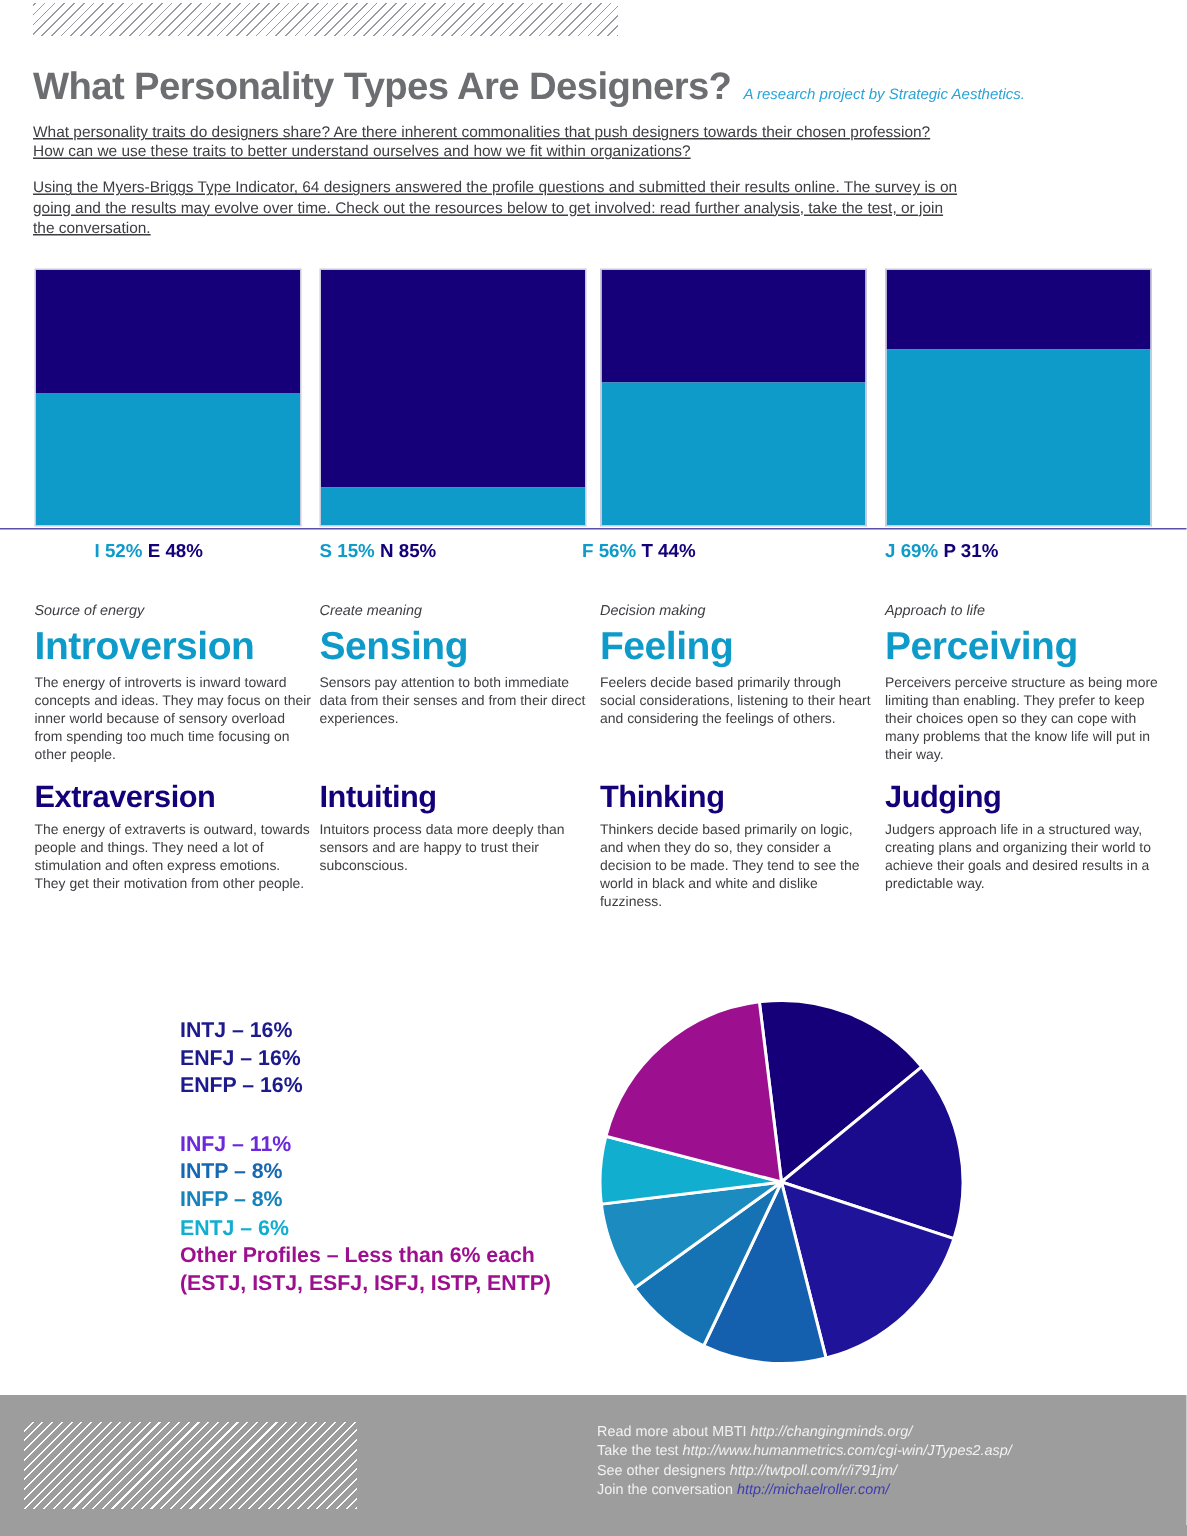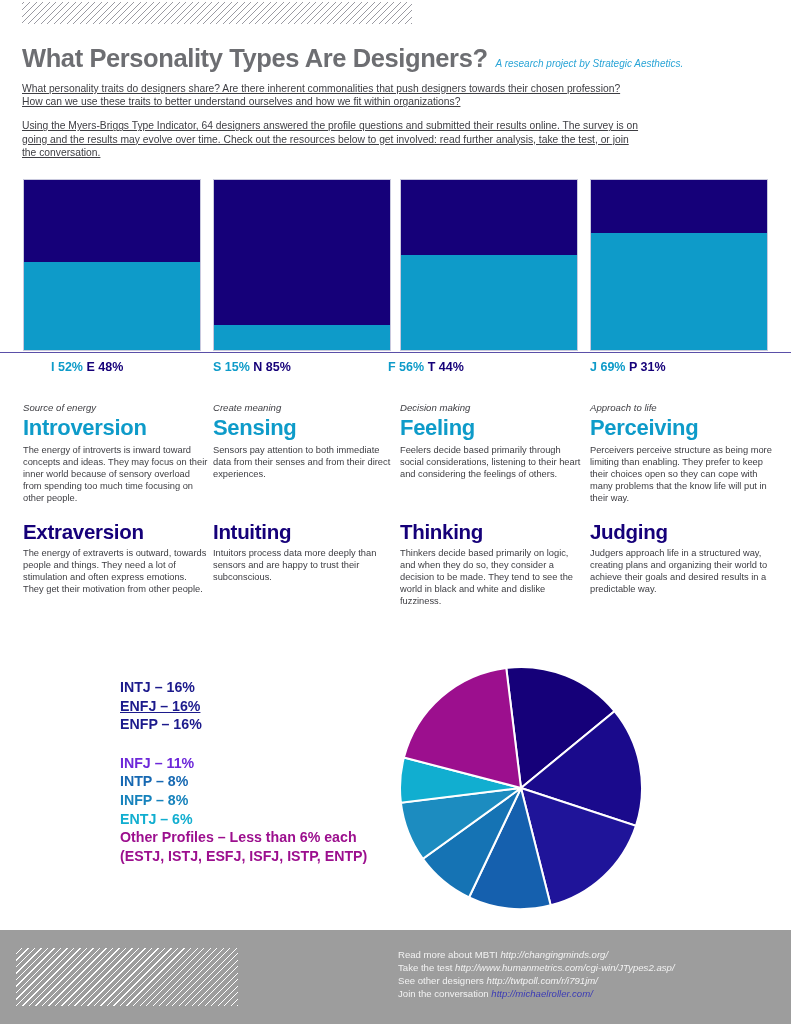--- a/index.html
+++ b/index.html
@@ -128,21 +128,21 @@
     height: 230px;
   }
   .trait-col { position: absolute; top: 0; width: 186px; }
   .trait-cat {
     font-size: 9.6px;
     font-style: italic;
     color: #3d3d42;
     margin: 0 0 2px 0;
   }
   .trait-name-primary {
-    font-size: 22px;
+    font-size: 26px;
     font-weight: bold;
     color: #0e9bc9;
     margin: 0 0 4px 0;
     letter-spacing: -0.3px;
   }
   .trait-name-secondary {
     font-size: 20.5px;
     font-weight: bold;
     color: #150079;
     margin: 0 0 4px 0;
@@ -260,21 +260,21 @@
     </div>
     <div class="bar-col" style="left: 590px; width: 178px;">
       <div class="bar-stack">
         <div class="bar-top" style="height: 31%; background: rgb(21, 0, 121);"></div>
         <div class="bar-bottom" style="height: 69%; background: rgb(14, 155, 201);"></div>
       </div>
     </div>
   </div>
 <div id="bars-rule"></div>
 <div id="bar-labels">
-    <div class="bar-label" style="left: 11px; padding-left: 40px;"><span class="lbl-cyan">I 52%</span> <span class="lbl-navy">E 48%</span></div>
+    <div class="bar-label" style="left: 23px; padding-left: 40px;"><span class="lbl-cyan">I 52%</span> <span class="lbl-navy">E 48%</span></div>
     <div class="bar-label" style="left: 213px;"><span class="lbl-cyan">S 15%</span> <span class="lbl-navy">N 85%</span></div>
     <div class="bar-label" style="left: 388px;"><span class="lbl-cyan">F 56%</span> <span class="lbl-navy">T 44%</span></div>
     <div class="bar-label" style="left: 590px;"><span class="lbl-cyan">J 69%</span> <span class="lbl-navy">P 31%</span></div>
   </div>
 
 <div id="traits">
     <div class="trait-col" style="left: 23px; position: absolute; height: 230px;">
       <p class="trait-cat">Source of energy</p>
       <p class="trait-name-primary" style="color: rgb(14, 155, 201);">Introversion</p>
       <p class="trait-desc">The energy of introverts is inward toward concepts and ideas. They may focus on their inner world because of sensory overload from spending too much time focusing on other people.</p>
@@ -308,21 +308,21 @@
       <div class="trait-second-block" style="position: absolute; top: 118px; left: 0px; width: 186px; margin-top: 0px;">
         <p class="trait-name-secondary" style="color: rgb(21, 0, 121);">Judging</p>
         <p class="trait-desc">Judgers approach life in a structured way, creating plans and organizing their world to achieve their goals and desired results in a predictable way.</p>
       </div>
     </div>
   </div>
 
 <div id="profiles">
   <div id="legend">
       <div class="legend-row" style="color: rgb(28, 26, 140);">INTJ – 16%</div>
-      <div class="legend-row" style="color: rgb(28, 26, 140); text-decoration: underline;">ENFJ – 16%</div>
+      <div class="legend-row" style="color: rgb(28, 26, 140);">ENFJ – 16%</div>
       <div class="legend-row" style="color: rgb(28, 26, 140);">ENFP – 16%</div>
       <div class="legend-row" style="color: #6d28d9; margin-top: 20px;">INFJ – 11%</div>
       <div class="legend-row" style="color: rgb(22, 104, 178);">INTP – 8%</div>
       <div class="legend-row" style="color: rgb(22, 130, 188);">INFP – 8%</div>
       <div class="legend-row" style="color: rgb(17, 174, 208);">ENTJ – 6%</div>
       <div class="legend-row" style="color: rgb(156, 15, 142);">Other Profiles – Less than 6% each</div>
       <div class="legend-row" style="color: rgb(156, 15, 142);">(ESTJ, ISTJ, ESFJ, ISFJ, ISTP, ENTP)</div>
     </div>
   <div id="pie-wrap"><svg width="246" height="246" viewBox="0 0 246 246">
         <path d="M 123 123 L 108.25 2.90 A 121 121 0 0 1 216.50 46.20 Z" fill="#150079" stroke="#ffffff" stroke-width="2"></path>

